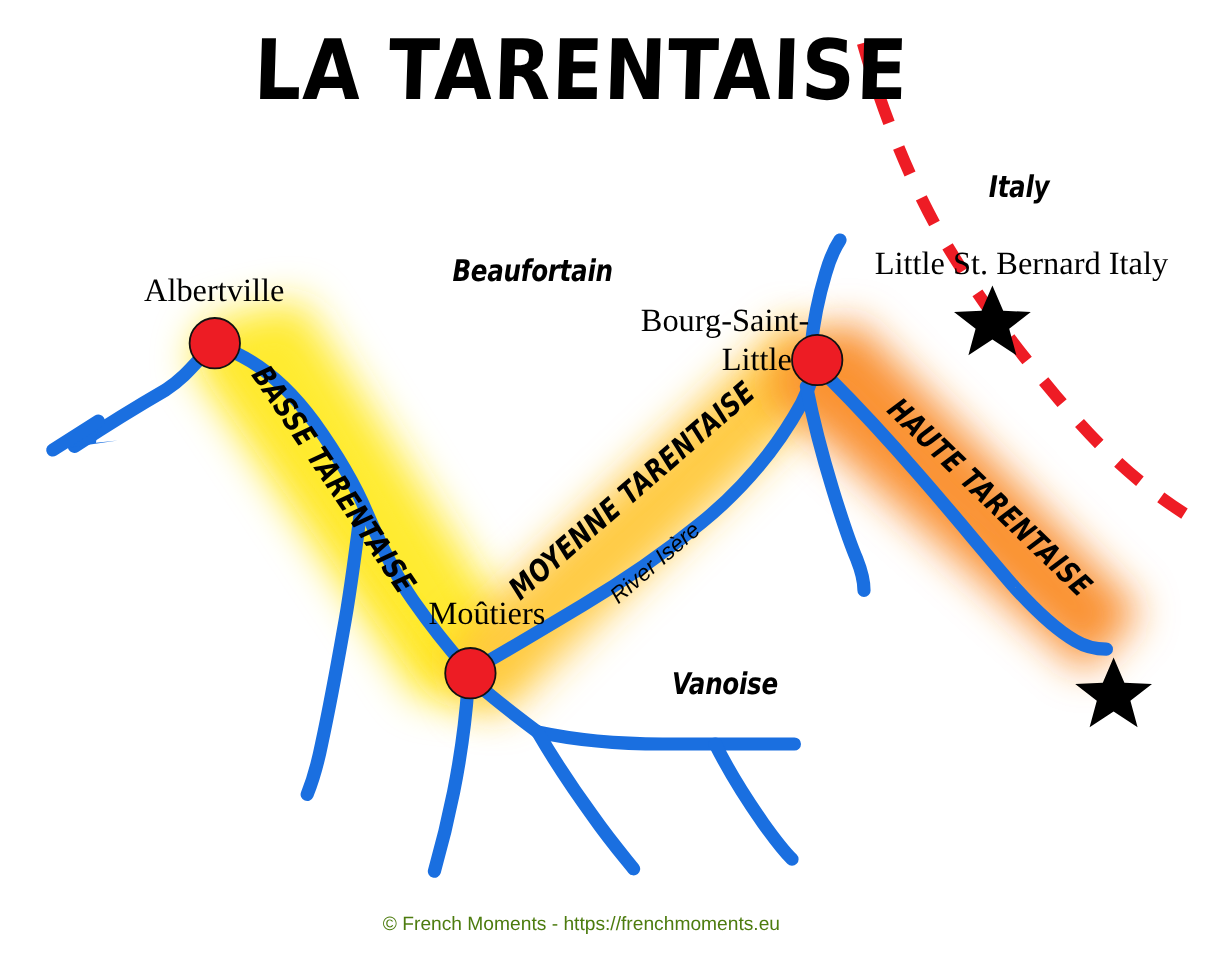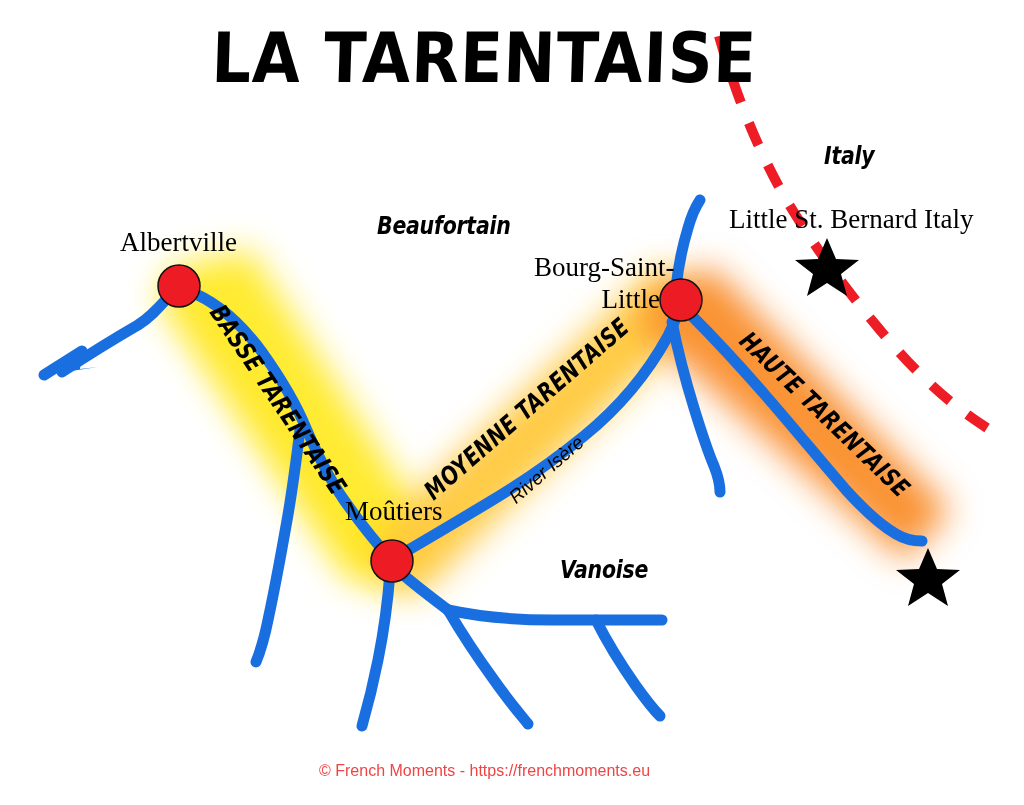--- a/index.html
+++ b/index.html
@@ -90,21 +90,21 @@
     font-style: italic;
     color: #000000;
     white-space: nowrap;
     transform-origin: left center;
   }
 
   .credit {
     position: absolute;
     font-family: "Liberation Sans", sans-serif;
     font-size: 16px;
-    color: #ef4444;
+    color: #4d7c0f;
     white-space: nowrap;
   }
 </style>
 </head>
 <body>
 
 <div id="map-root">
 
   <svg id="map-svg" viewBox="0 0 1024 805">
     <defs>
@@ -207,21 +207,21 @@
     <g fill="#000000">
       <polygon points="827,238 836,259 859,260 841,274 847,296 827,283 807,296 813,274 795,260 818,259"></polygon>
       <polygon points="928,548 937,569 960,570 942,584 948,606 928,593 908,606 914,584 896,570 919,569"></polygon>
     </g>
   </svg>
 
   <div class="lbl title" style="left:213px; top:22px;">LA TARENTAISE</div>
 
   <div class="lbl town" style="left:120px; top:228px;">Albertville</div>
 
-  <div class="lbl town" style="left:345px; top:497px;">Moûtiers</div>
+  <div class="lbl town" style="left:357px; top:497px;">Moûtiers</div>
 
   <div class="lbl town two-line" style="left:534px; top:252px; width:126px;">
     <span>Bourg-Saint-</span><br>
     <span>Little</span>
   </div>
 
   <div class="lbl town" style="left:729px; top:205px;">Little St. Bernard Italy</div>
 
 
   <div class="lbl region" style="left:377px; top:212px;">Beaufortain</div>

